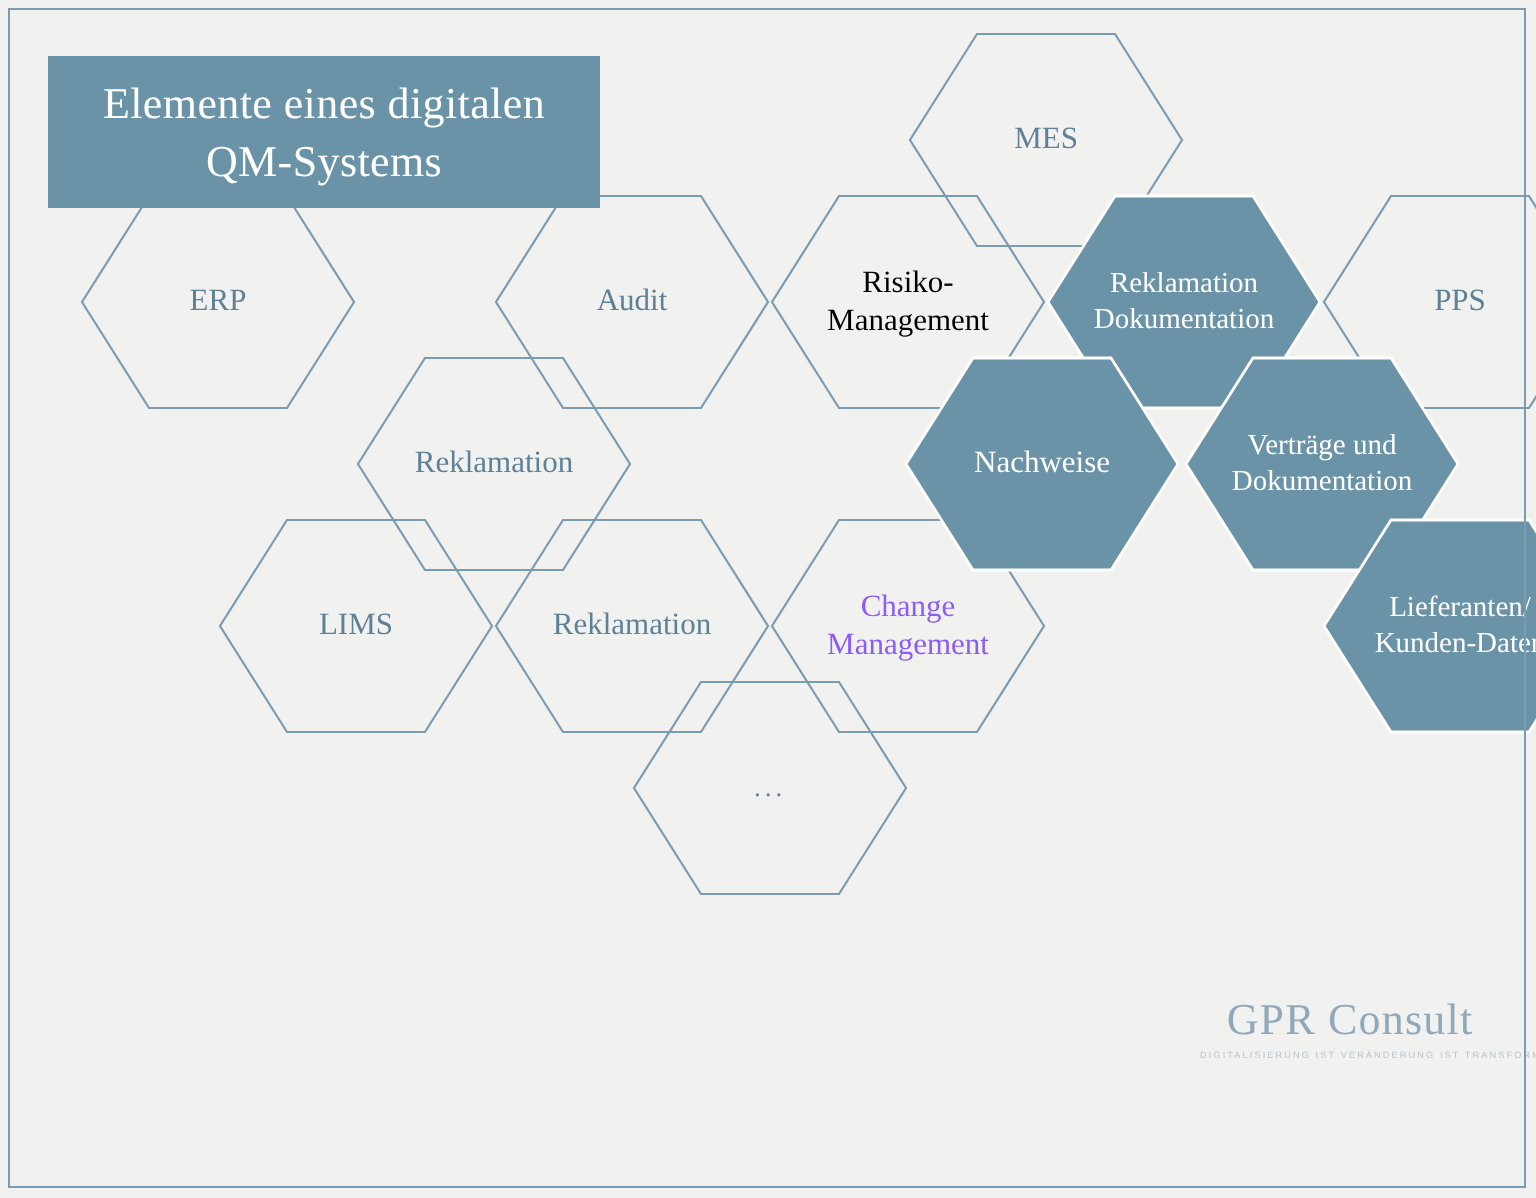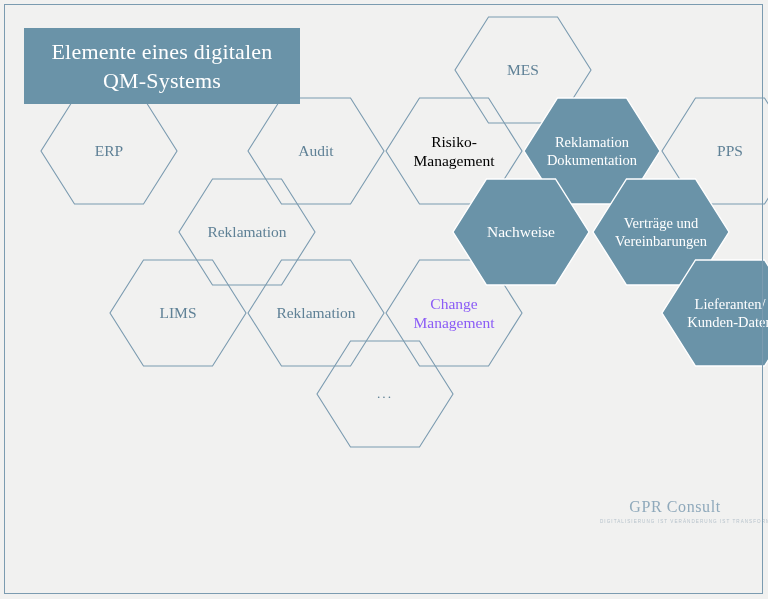--- a/index.html
+++ b/index.html
@@ -103,21 +103,21 @@
   #logo {
     position: absolute;
     left: 600px;
     top: 498px;
     width: 150px;
     z-index: 40;
     text-align: center;
   }
   #logo-name {
     color: #8fa9bb;
-    font-size: 16px;
+    font-size: 22px;
     letter-spacing: .6px;
     line-height: 1.1;
   }
   #logo-tag {
     color: #b7c3cc;
     font-family: "Liberation Sans", "DejaVu Sans", sans-serif;
     font-size: 4.6px;
     letter-spacing: 1.05px;
     margin-top: 3px;
     white-space: nowrap;
@@ -179,21 +179,21 @@
         <svg viewBox="0 0 138 108" xmlns="http://www.w3.org/2000/svg">
           <polygon points="34.5,1 103.5,1 137,54 103.5,107 34.5,107 1,54" fill="#6a93a8" stroke="#ffffff" stroke-width="1.4"></polygon>
         </svg>
         <div class="lbl" style="color: rgb(255, 255, 255);">Nachweise</div>
       </div>
       <div class="hex filled" style="left: 592px; top: 178px;">
         <svg viewBox="0 0 138 108" xmlns="http://www.w3.org/2000/svg">
           <polygon points="34.5,1 103.5,1 137,54 103.5,107 34.5,107 1,54" fill="#6a93a8" stroke="#ffffff" stroke-width="1.4"></polygon>
         </svg>
         <div class="lbl small" style="color: rgb(255, 255, 255);">Verträge und
-Vereinbarungen</div>
+Dokumentation</div>
       </div>
       <div class="hex outline" style="left: 109px; top: 259px;">
         <svg viewBox="0 0 138 108" xmlns="http://www.w3.org/2000/svg">
           <polygon points="34.5,1 103.5,1 137,54 103.5,107 34.5,107 1,54" fill="transparent" stroke="#7b9bb0" stroke-width="1.1"></polygon>
         </svg>
         <div class="lbl" style="color: rgb(95, 129, 150);">LIMS</div>
       </div>
       <div class="hex outline" style="left: 247px; top: 259px;">
         <svg viewBox="0 0 138 108" xmlns="http://www.w3.org/2000/svg">
           <polygon points="34.5,1 103.5,1 137,54 103.5,107 34.5,107 1,54" fill="transparent" stroke="#7b9bb0" stroke-width="1.1"></polygon>

